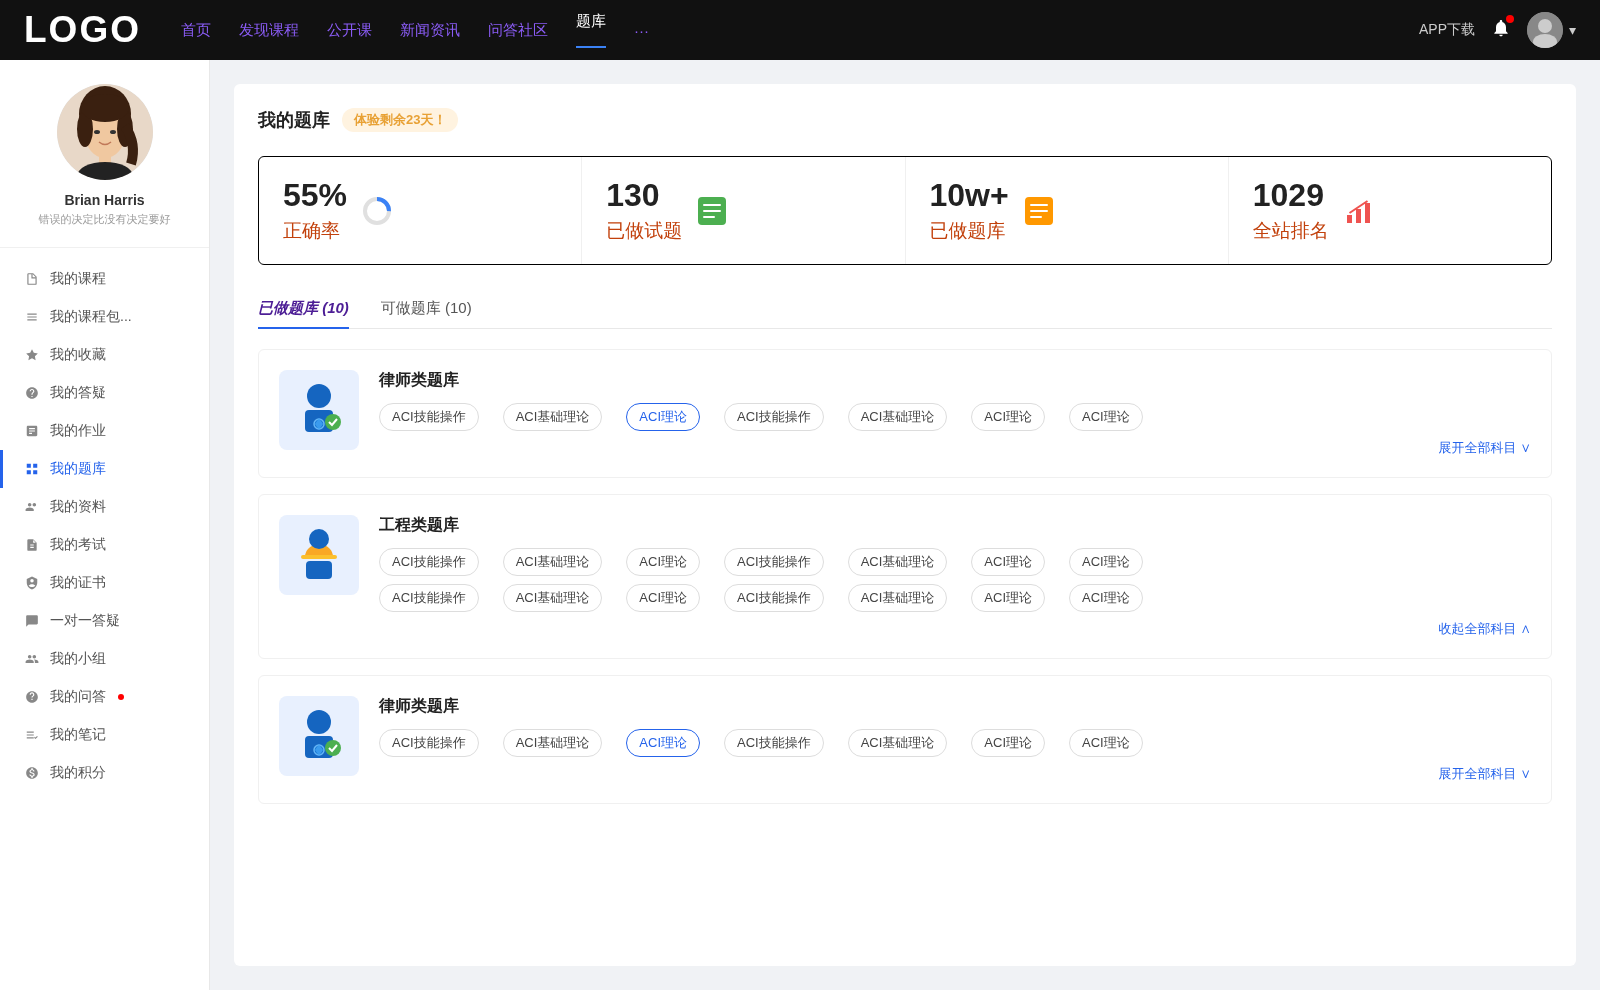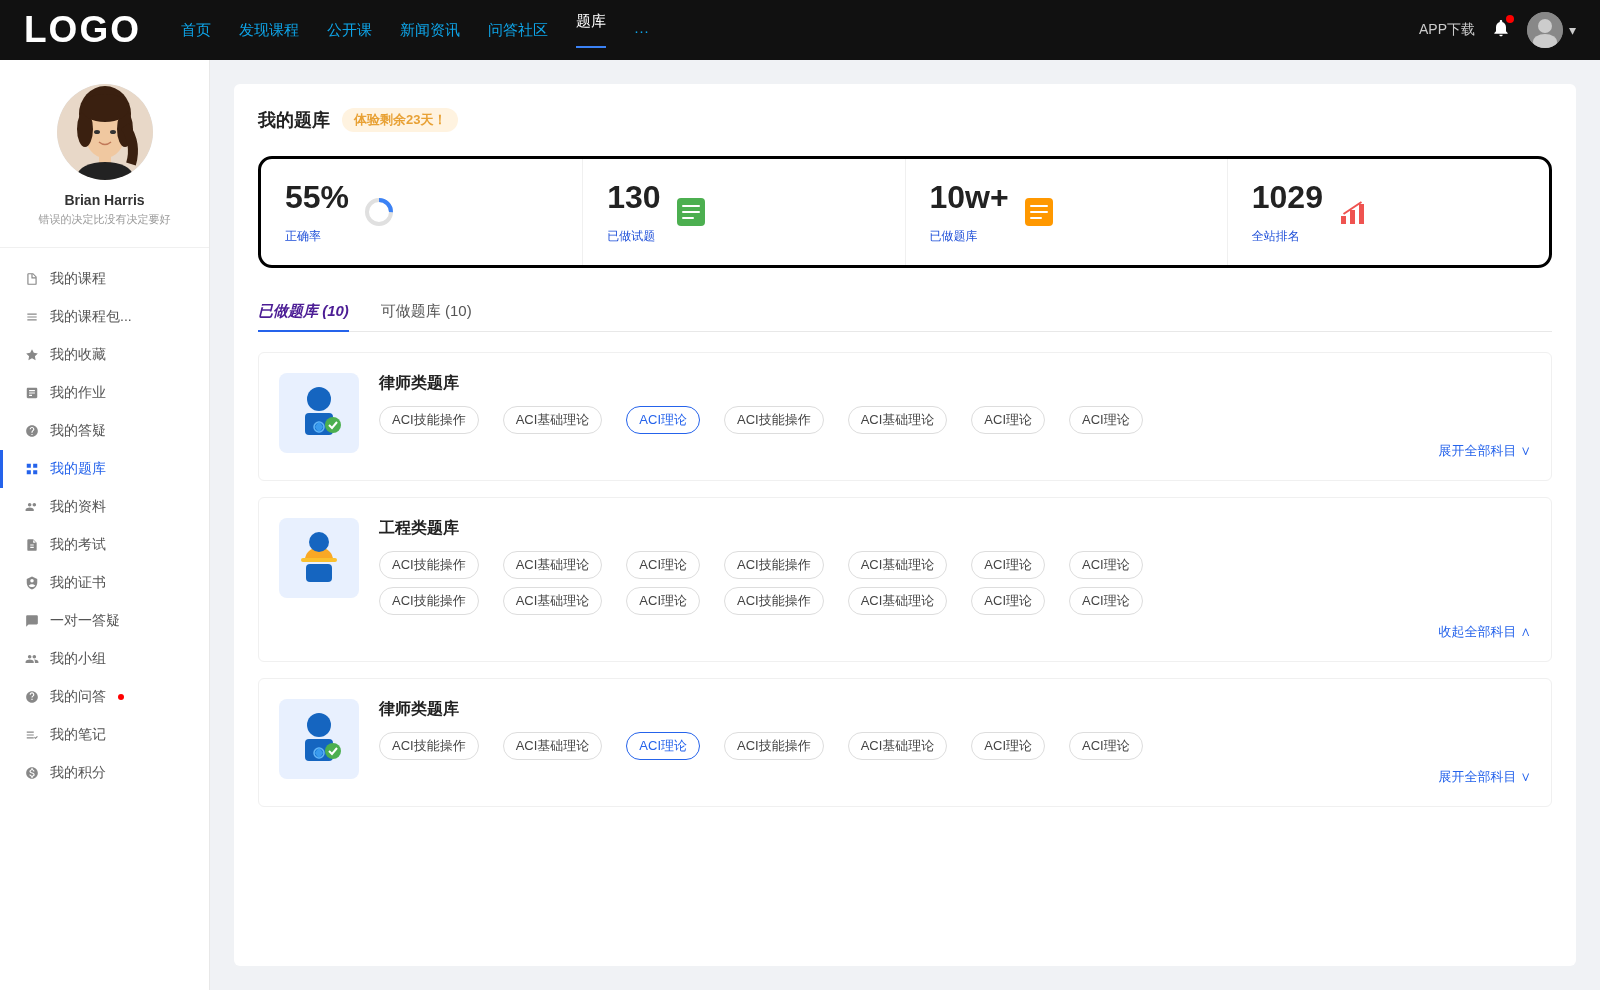--- a/index.html
+++ b/index.html
@@ -23,21 +23,21 @@
       letter-spacing: 2px;
       margin-right: 40px;
     }
     .navbar-nav {
       display: flex;
       align-items: center;
       gap: 28px;
       flex: 1;
     }
     .navbar-nav-item {
-      color: #0ea5e9;
+      color: #8b5cf6;
       font-size: 15px;
       cursor: pointer;
       white-space: nowrap;
     }
     .navbar-nav-item.active {
       color: white;
       border-bottom: 2px solid #3b82f6;
       padding-bottom: 15px;
     }
     .navbar-right {
@@ -185,43 +185,43 @@
       border-radius: 12px;
       padding: 3px 12px;
       font-size: 13px;
       font-weight: bold;
     }
 
     
     .stats-row {
       display: flex;
       gap: 0;
-      border: 3px solid #000000;
-      border-radius: 14px;
+      border: 1px solid #000000;
+      border-radius: 6px;
       overflow: hidden;
       margin-bottom: 24px;
     }
     .stat-item {
       flex: 1;
       padding: 20px 24px;
       border-right: 1px solid #f0f0f0;
       display: flex;
       align-items: center;
       gap: 12px;
     }
     .stat-item:last-child { border-right: none; }
     .stat-value {
       font-size: 32px;
       font-weight: 700;
       color: #222;
     }
     .stat-label {
-      font-size: 12px;
-      color: #1d4ed8;
-      margin-top: 12px;
+      font-size: 19px;
+      color: #c2410c;
+      margin-top: 4px;
     }
     .stat-icon {
       width: 36px; height: 36px;
       display: flex; align-items: center; justify-content: center;
     }
 
     
     .tabs {
       display: flex;
       gap: 32px;
@@ -398,33 +398,33 @@
           <svg width="14" height="14" viewBox="0 0 24 24" fill="currentColor">
               <path d="M12 2l3.09 6.26L22 9.27l-5 4.87L18.18 21 12 17.77 5.82 21 7 14.14 2 9.27l6.91-1.01L12 2z"></path>
             </svg>
         </span>
         <span>我的收藏</span>
       </div>
 
       <div class="sidebar-item">
         <span class="sidebar-icon">
           <svg width="14" height="14" viewBox="0 0 24 24" fill="currentColor">
+              <path d="M12 2C6.48 2 2 6.48 2 12s4.48 10 10 10 10-4.48 10-10S17.52 2 12 2zm1 17h-2v-2h2v2zm2.07-7.75l-.9.92C13.45 12.9 13 13.5 13 15h-2v-.5c0-1.1.45-2.1 1.17-2.83l1.24-1.26c.37-.36.59-.86.59-1.41 0-1.1-.9-2-2-2s-2 .9-2 2H8c0-2.21 1.79-4 4-4s4 1.79 4 4c0 .88-.36 1.68-.93 2.25z"></path>
+            </svg>
+        </span>
+        <span>我的答疑</span>
+      </div>
+
+      <div class="sidebar-item">
+        <span class="sidebar-icon">
+          <svg width="14" height="14" viewBox="0 0 24 24" fill="currentColor">
               <path d="M19 3H5c-1.1 0-2 .9-2 2v14c0 1.1.9 2 2 2h14c1.1 0 2-.9 2-2V5c0-1.1-.9-2-2-2zm-7 14H7v-2h5v2zm5-4H7v-2h10v2zm0-4H7V7h10v2z"></path>
             </svg>
         </span>
         <span>我的作业</span>
-      </div>
-
-      <div class="sidebar-item">
-        <span class="sidebar-icon">
-          <svg width="14" height="14" viewBox="0 0 24 24" fill="currentColor">
-              <path d="M12 2C6.48 2 2 6.48 2 12s4.48 10 10 10 10-4.48 10-10S17.52 2 12 2zm1 17h-2v-2h2v2zm2.07-7.75l-.9.92C13.45 12.9 13 13.5 13 15h-2v-.5c0-1.1.45-2.1 1.17-2.83l1.24-1.26c.37-.36.59-.86.59-1.41 0-1.1-.9-2-2-2s-2 .9-2 2H8c0-2.21 1.79-4 4-4s4 1.79 4 4c0 .88-.36 1.68-.93 2.25z"></path>
-            </svg>
-        </span>
-        <span>我的答疑</span>
       </div>
 
       <div class="sidebar-item active">
         <span class="sidebar-icon">
           <svg width="14" height="14" viewBox="0 0 24 24" fill="currentColor">
               <path d="M3 3h7v7H3zm11 0h7v7h-7zM3 14h7v7H3zm11 0h7v7h-7z"></path>
             </svg>
         </span>
         <span>我的题库</span>
       </div>

